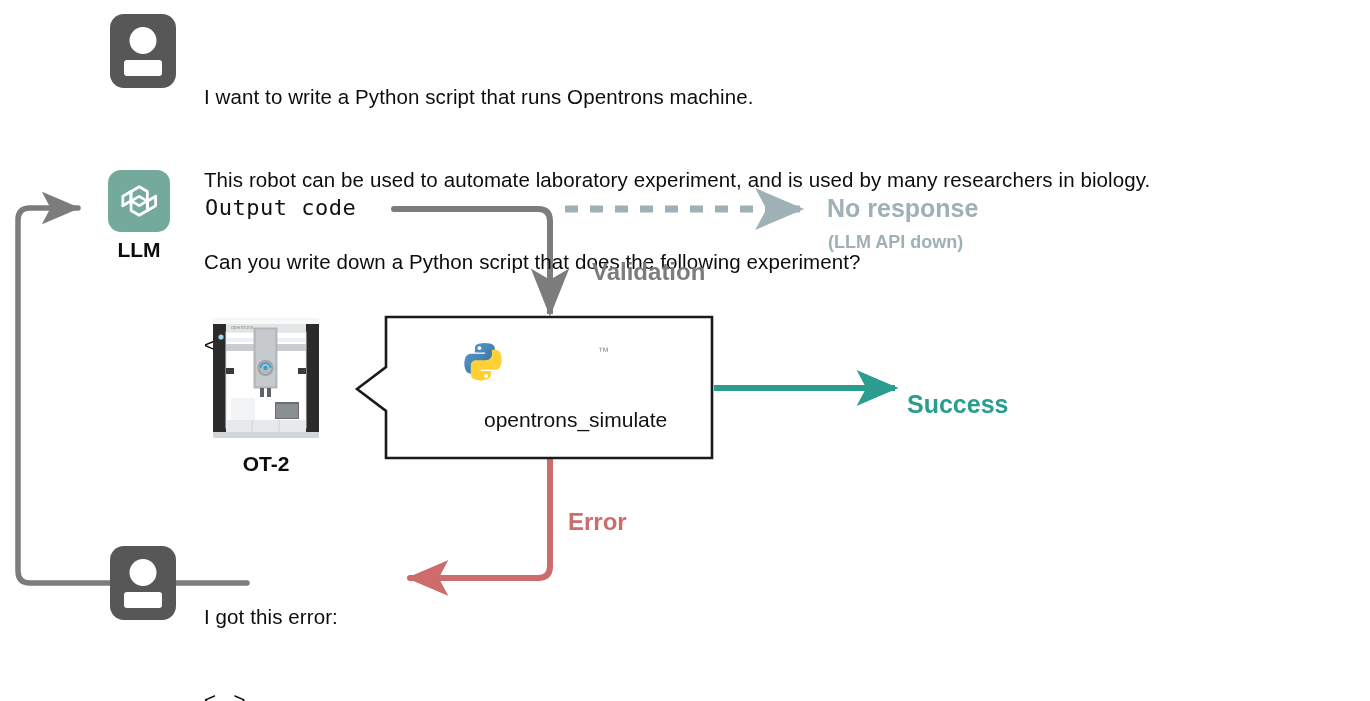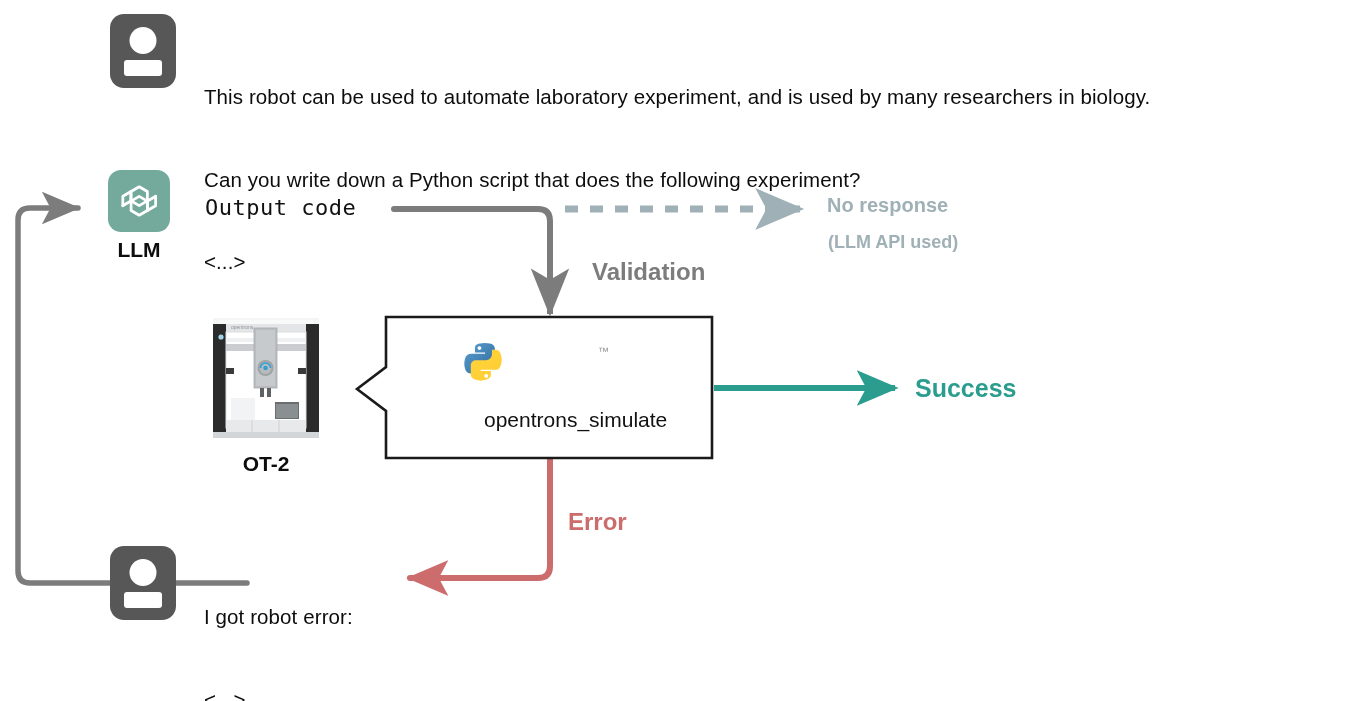--- a/index.html
+++ b/index.html
@@ -71,21 +71,21 @@
     letter-spacing: 0.5px;
     white-space: pre;
   }
 
   
   .tag {
     position: absolute;
     font-weight: bold;
     white-space: pre;
   }
-  .tag-noresp { font-size: 20px; color: #9FB0B7; }
+  .tag-noresp { font-size: 25px; color: #9FB0B7; }
   .tag-noresp-sub { position:absolute; font-size: 18px; font-weight: bold; color:#9FB0B7; white-space:pre; }
   .tag-validation { font-size: 24px; color: #7C7C7C; }
   .tag-success { font-size: 25px; color: #2A9D8F; }
   .tag-error { font-size: 24px; color: #CC6C6C; }
 
   
   .robot-wrap { position: absolute; }
   .robot-label {
     position: absolute;
     font-size: 21px; color: #0d0d0d;
@@ -149,20 +149,21 @@
     <path d="M 550,458 L 550,566 Q 550,578 538,578 L 410,578" fill="none" stroke="#CC6C6C" stroke-width="6" stroke-linecap="round" marker-end="url(#arrowRed)"></path>
 
     <path d="M 386,317 L 712,317 L 712,458 L 386,458 L 386,411 L 357,389 L 386,367 Z" fill="#ffffff" stroke="#1a1a1a" stroke-width="2.6" stroke-linejoin="miter"></path>
   </svg>
 
   <div class="avatar" style="left:110px; top:14px;">
     <div class="head"></div>
     <div class="body"></div>
   </div>
   <div class="msg" style="left:204px; top:28px;">
+    <div>I want to write a Python script that runs Opentrons machine.</div>
     <div>This robot can be used to automate laboratory experiment, and is used by many researchers in biology.</div>
     <div>Can you write down a Python script that does the following experiment?</div>
     <div>&lt;...&gt;</div>
   </div>
 
   <div class="llm-badge" style="left:108px; top:170px;">
     <svg width="44" height="44" viewBox="0 0 40 40">
       <g fill="none" stroke="#ffffff" stroke-width="2.5" stroke-linejoin="round" stroke-linecap="round">
         <path d="M20.2 7.1 L27.6 11.4 L27.6 19.9 L20.2 24.2 L12.8 19.9 L12.8 11.4 Z"></path>
         <path d="M20.2 15.8 L27.6 20.1 L27.6 28.6 L20.2 32.9 L12.8 28.6 L12.8 20.1 Z"></path>
@@ -171,21 +172,21 @@
         <path d="M12.7 11.4 L5.3 15.7 L5.3 24.2"></path>
         <path d="M27.7 28.6 L35.1 24.3 L35.1 15.8"></path>
       </g>
     </svg>
   </div>
   <div class="llm-label" style="left:99px; top:238px;">LLM</div>
 
   <div class="mono-label" style="left:205px; top:195px;text-align:right;">Output code</div>
 
   <div class="tag tag-noresp" style="left:827px; top:194px;">No response</div>
-  <div class="tag-noresp-sub" style="left:828px; top:232px;">(LLM API used)</div>
+  <div class="tag-noresp-sub" style="left:828px; top:232px;">(LLM API down)</div>
 
   <div class="tag tag-validation" style="left:568px; top:258px;margin-left:24px;">Validation</div>
 
   <div class="robot-wrap" style="left:209px; top:316px;">
     <svg width="114" height="126" viewBox="0 0 114 126">
 
       <rect x="4" y="2" width="106" height="118" fill="#f4f5f5"></rect>
 
       <rect x="10" y="4" width="94" height="12" fill="#e3e5e6"></rect>
       <rect x="10" y="4" width="94" height="4" fill="#f8f9f9"></rect>
@@ -242,28 +243,28 @@
           <stop offset="100%" stop-color="#FFCC33"></stop>
         </linearGradient>
       </defs>
       <path fill="url(#pyBlue)" d="M21.6 2.2c-1.9 0-3.7.2-5.3.5-4.6.8-5.5 2.5-5.5 5.6v4.1h11v1.4H6.7c-3.1 0-5.8 1.9-6.7 5.4-1 4.1-1 6.6 0 10.8.8 3.2 2.6 5.4 5.7 5.4h3.8v-4.9c0-3.5 3-6.6 6.6-6.6h11c3 0 5.4-2.5 5.4-5.5V8.3c0-2.9-2.5-5.1-5.4-5.6-1.8-.3-3.7-.5-5.5-.5zm-5.9 3.4c1.1 0 2.1.9 2.1 2.1 0 1.1-.9 2-2.1 2-1.2 0-2.1-.9-2.1-2 0-1.2.9-2.1 2.1-2.1z" transform="translate(3,2) scale(0.92)"></path>
       <path fill="url(#pyYellow)" d="M36.9 13.8v4.7c0 3.7-3.1 6.8-6.6 6.8h-11c-2.9 0-5.4 2.5-5.4 5.5v10.3c0 2.9 2.6 4.7 5.4 5.5 3.4 1 6.7 1.2 11 0 2.7-.8 5.4-2.4 5.4-5.5v-4.1h-11v-1.4h16.5c3.2 0 4.4-2.2 5.5-5.5 1.1-3.4 1.1-6.6 0-10.8-.8-3.2-2.3-5.5-5.5-5.5h-4.3zm-6.2 26.5c1.2 0 2.1.9 2.1 2 0 1.2-.9 2.1-2.1 2.1-1.1 0-2.1-.9-2.1-2.1 0-1.1.9-2 2.1-2z" transform="translate(-4,-2) scale(0.92)"></path>
     </svg>
   </div>
   <div class="py-tm" style="left:598px; top:345px;">™</div>
   <div class="pybox-text" style="left:460px; top:408px;margin-left:24px;">opentrons_simulate</div>
 
-  <div class="tag tag-success" style="left:907px; top:374px;margin-left:8px;">Success</div>
+  <div class="tag tag-success" style="left:907px; top:390px;">Success</div>
 
   <div class="tag tag-error" style="left:568px; top:508px;">Error</div>
 
   <div class="avatar" style="left:110px; top:546px;">
     <div class="head"></div>
     <div class="body"></div>
   </div>
   <div class="msg" style="left:204px; top:548px;">
-    <div>I got robot error:</div>
+    <div>I got this error:</div>
     <div>&lt;...&gt;</div>
     
     
   </div>
 
 </div>
 
 </body></html>

